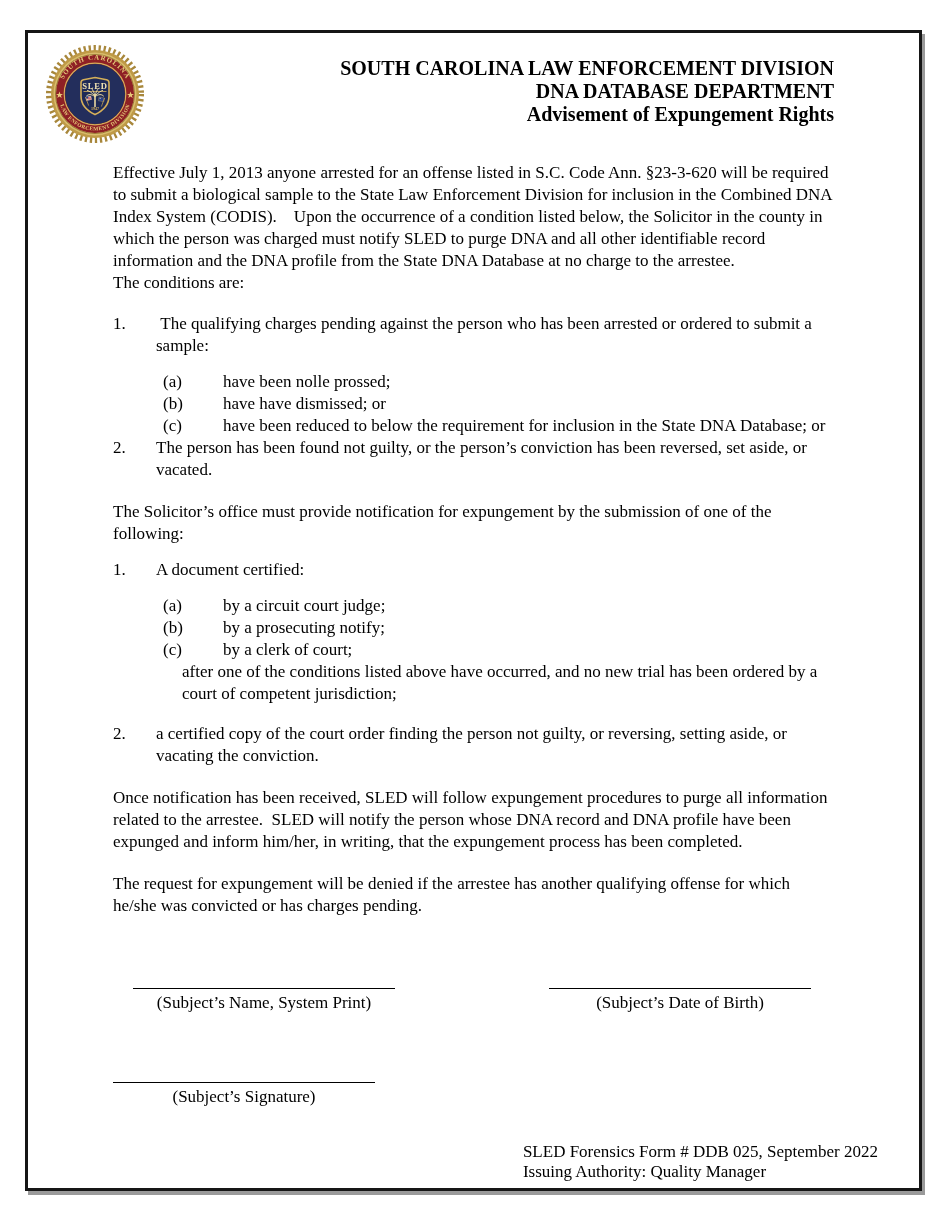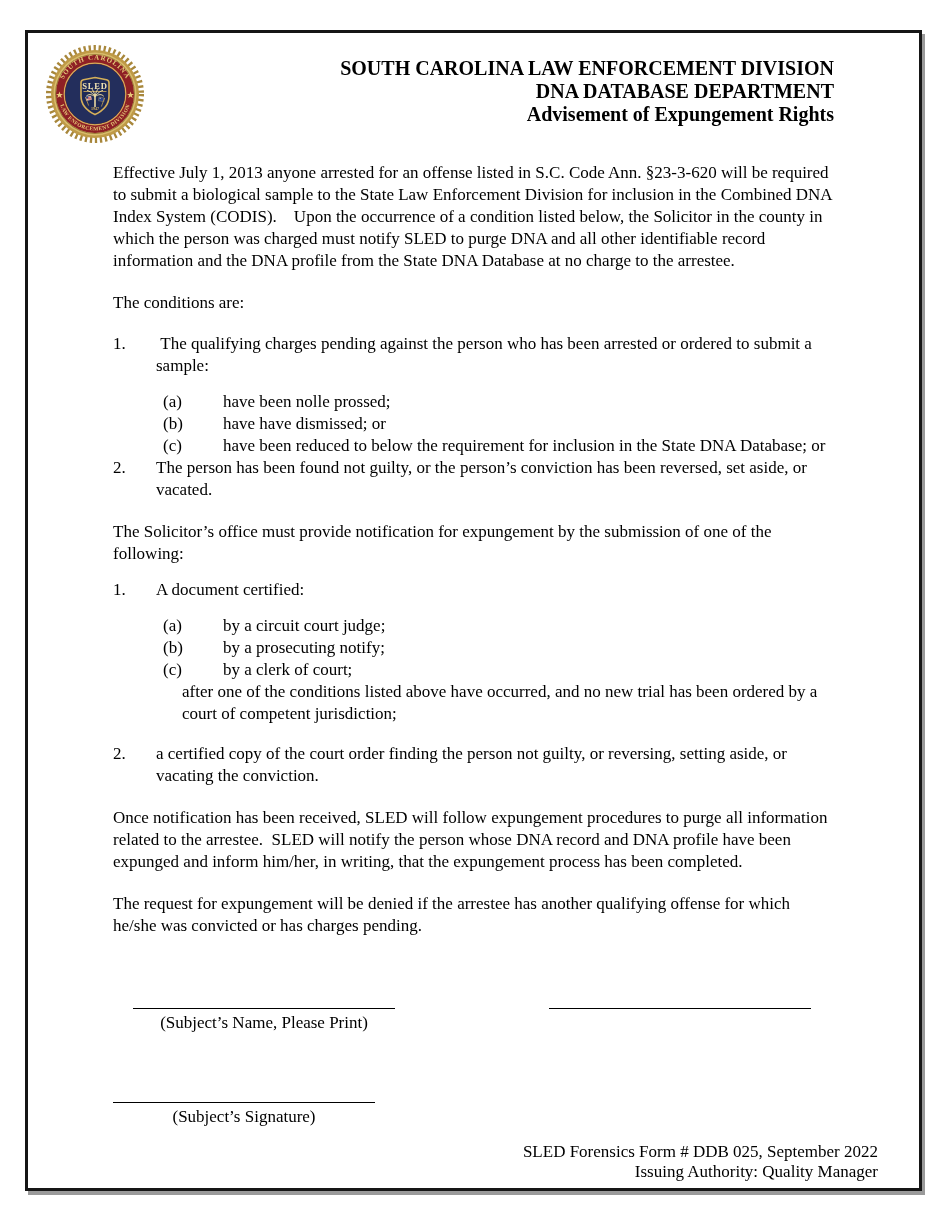--- a/index.html
+++ b/index.html
@@ -36,21 +36,21 @@
   .header-text {
     text-align: right;
     padding-top: 13px;
     font-weight: bold;
     font-size: 20px;
     line-height: 23px;
   }
   .content { font-size: 17px; line-height: 22px; }
   .content p { white-space: pre-wrap; }
   .p-intro   { margin-top: 18px; }
-  .p-lead    { margin-top: 20px; }
+  .p-lead    { }
   .li        { display: flex; margin-top: 19px; }
   .li.tight  { margin-top: 0; }
   .li.mt-sm  { margin-top: 14px; }
   .li.mt-lg  { margin-top: 18px; }
   .num       { width: 43px; flex: 0 0 43px; }
   .li-body   { flex: 1; white-space: pre-wrap; }
   .sublist   { margin-top: 14px; }
   .subli     { display: flex; margin-left: 50px; }
   .subnum    { width: 60px; flex: 0 0 60px; }
   .sub-body  { flex: 1; white-space: pre-wrap; }
@@ -62,21 +62,21 @@
   .sig-spacer-left { width: 20px; flex: 0 0 20px; }
   .sig-col { width: 262px; flex: 0 0 262px; text-align: center; }
   .sig-mid { flex: 1; }
   .sig-end { width: 23px; flex: 0 0 23px; }
   .sig-line { height: 22px; border-bottom: 1px solid #000; }
   .sig-label { line-height: 24px; padding-top: 2px; }
   .footer {
     position: absolute;
     right: 41px;
     bottom: 6px;
-    text-align: right;
+    text-align: left;
     font-size: 17px;
     line-height: 20px;
   }
 </style>
 </head>
 <body>
 
 <div class="page">
   <div class="doc-box">
 
@@ -193,25 +193,26 @@
       <p class="p-body">Once notification has been received, SLED will follow expungement procedures to purge all information related to the arrestee.  SLED will notify the person whose DNA record and DNA profile have been expunged and inform him/her, in writing, that the expungement process has been completed.</p>
 
       <p class="p-body">The request for expungement will be denied if the arrestee has another qualifying offense for which he/she was convicted or has charges pending.</p>
     </div>
 
     <div class="signatures">
       <div class="sig-row">
         <div class="sig-spacer-left"></div>
         <div class="sig-col">
           <div class="sig-line"></div>
-          <div class="sig-label">(Subject’s Name, Please Print)</div>
+          <div class="sig-label">(Subject’s Name, System Print)</div>
         </div>
         <div class="sig-mid"></div>
         <div class="sig-col">
           <div class="sig-line"></div>
+          <div class="sig-label">(Subject’s Date of Birth)</div>
         </div>
         <div class="sig-end"></div>
       </div>
       <div class="sig-row">
         <div class="sig-spacer-left"></div>
         <div class="sig-col">
           <div class="sig-line"></div>
           <div class="sig-label">(Subject’s Signature)</div>
         </div>
         <div class="sig-mid"></div>

